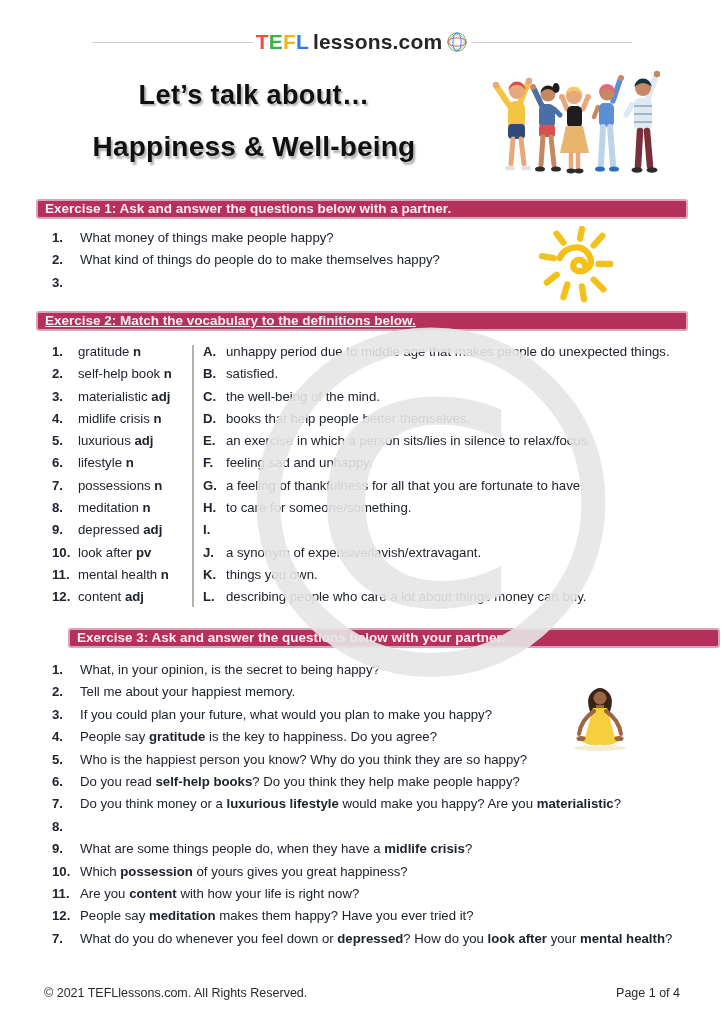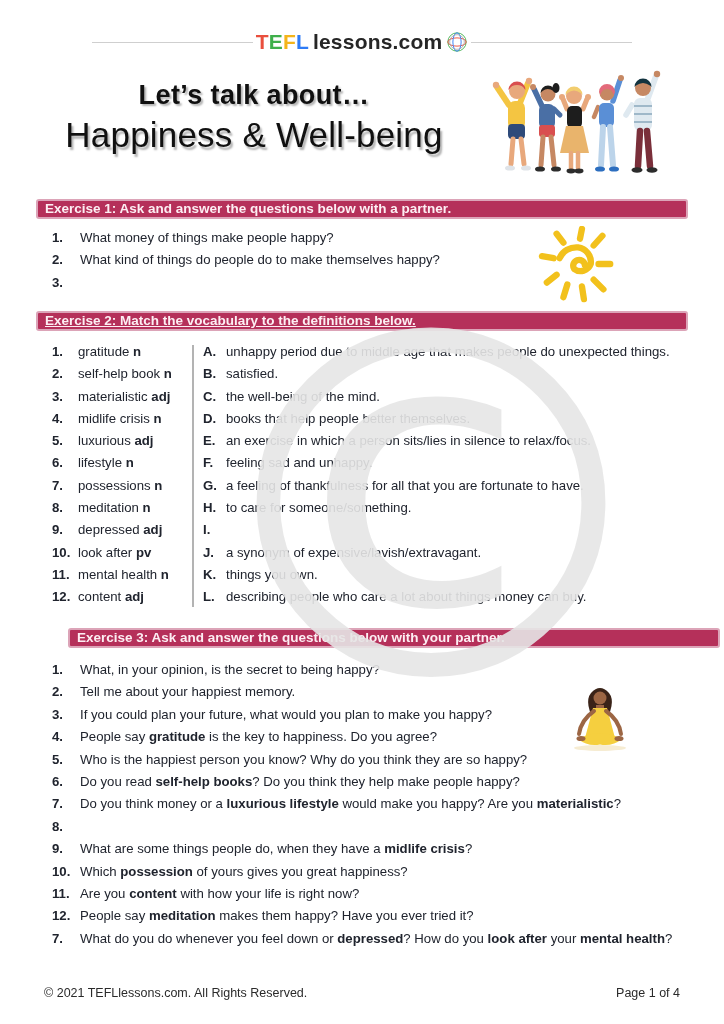--- a/index.html
+++ b/index.html
@@ -9,21 +9,21 @@
   }
   
   .header{position:absolute;top:30px;left:92px;width:540px;display:flex;align-items:center;gap:3px;}
   .rule{flex:1;height:1px;background:#cfcfcf;}
   .brand{display:flex;align-items:center;gap:4px;font-size:21px;font-weight:bold;letter-spacing:.2px;}
   .brand .rest{color:#262626;}
   .globe{width:22px;height:22px;}
   
   .title-block{position:absolute;left:28px;top:80px;width:452px;text-align:center;color:#101010;}
   .title-line1{font-size:27px;font-weight:bold;letter-spacing:.4px;text-shadow:2px 2px 2px rgba(0,0,0,.30);}
-  .title-line2{font-size:35px;font-weight:normal;margin-top:4px;letter-spacing:.2px;text-shadow:2px 2.5px 2px rgba(0,0,0,.30);}
+  .title-line2{font-size:28px;font-weight:bold;margin-top:20px;letter-spacing:.2px;text-shadow:2px 2.5px 2px rgba(0,0,0,.30);}
   .people{position:absolute;left:482px;top:62px;width:186px;height:122px;}
   
   .banner{
     position:absolute;left:36px;width:652px;height:20px;box-sizing:border-box;
     background:var(--banner,#b5305a);border:2px solid var(--banner_border,#dca4b8);
     border-radius:3px;color:var(--banner_text,#fdeef3);
     font-weight:bold;font-size:13.5px;line-height:16px;padding-left:7px;z-index:2;
   }
   .banner-1{top:199px;} .banner-2{top:311px;text-decoration:underline;} .banner-3{top:628px;margin-left:32px;}
   

